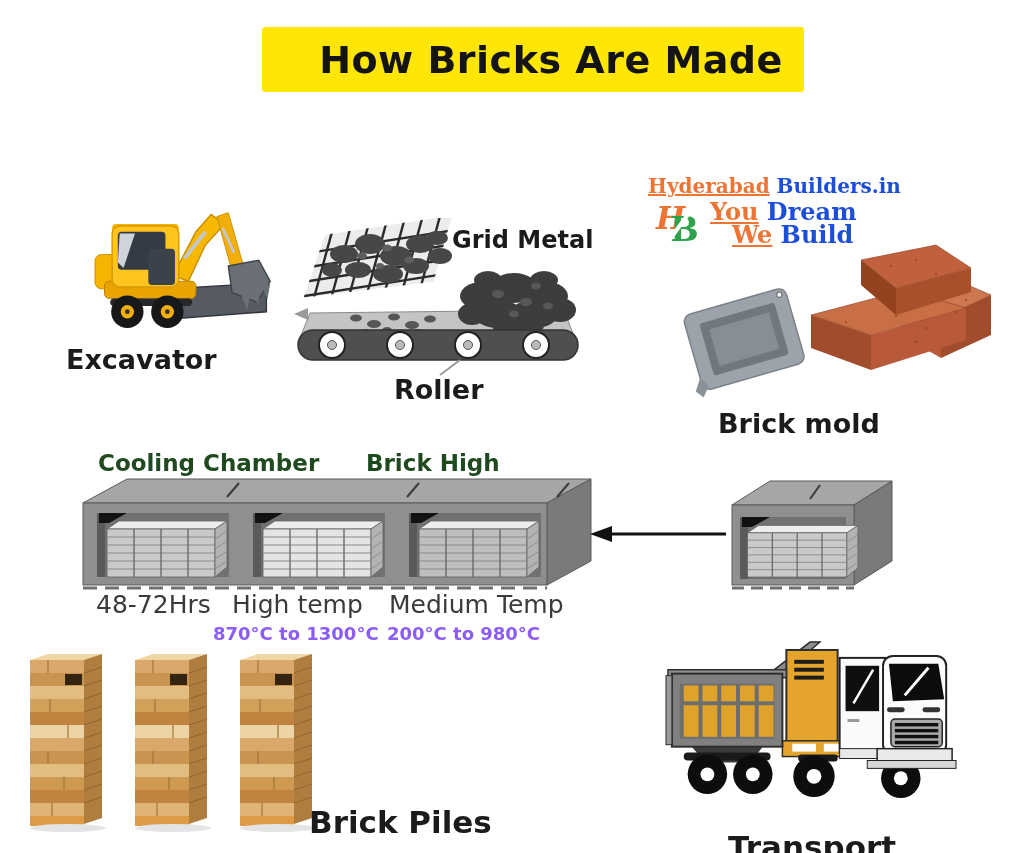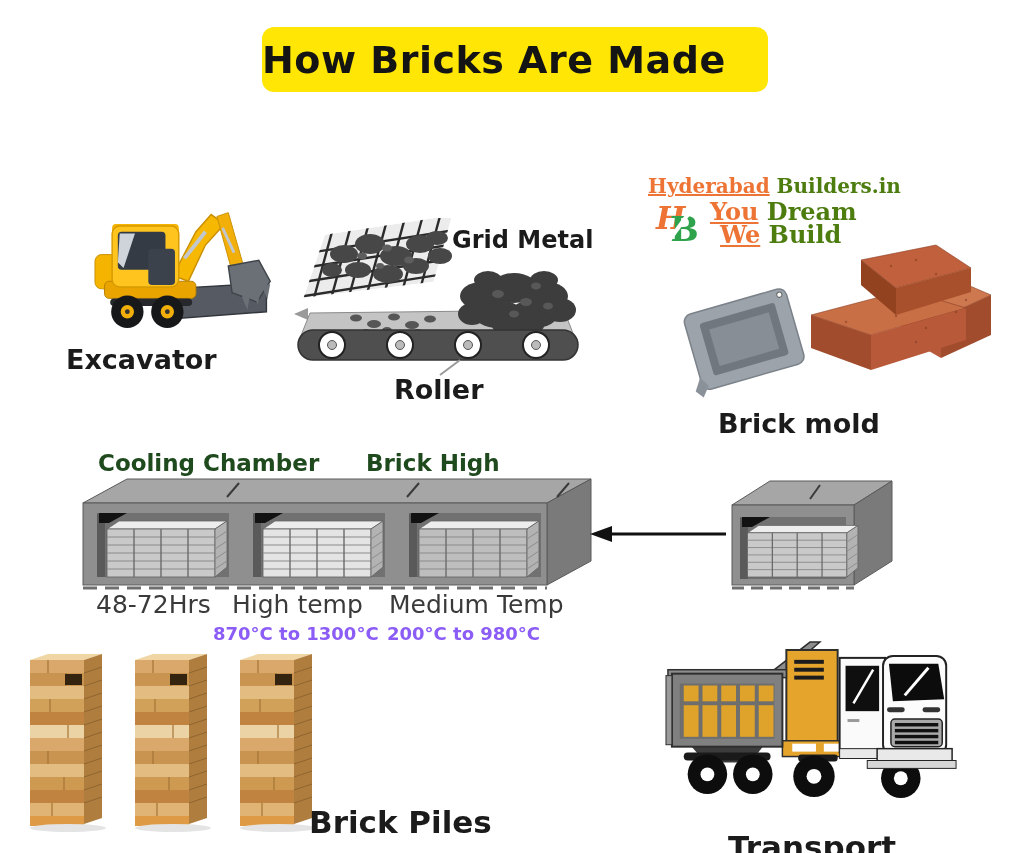--- a/index.html
+++ b/index.html
@@ -1,20 +1,20 @@
 <!DOCTYPE html>
 <html><head>
 <meta charset="utf-8">
 <style>
   html,body{margin:0;padding:0;background:#fff;}
   .canvas{position:relative;width:1024px;height:853px;background:#ffffff;overflow:hidden;
           font-family:"DejaVu Sans","Liberation Sans",sans-serif;}
   
   .title-banner{position:absolute;left:262px;top:27px;width:506px;height:65px;background:#FFE604;
-                border-radius:12px;display:flex;align-items:center;justify-content:flex-start;}
+                border-radius:3px;display:flex;align-items:center;justify-content:center;padding-left:36px;}
   .title-banner span{font-size:38px;font-weight:700;color:#141414;white-space:nowrap;letter-spacing:.5px;}
   
   .label{position:absolute;font-weight:700;color:#1b1b1b;white-space:nowrap;}
   .lbl-excavator{left:66px;top:344px;font-size:27px;}
   .lbl-gridmetal{left:452px;top:226px;font-size:24px;}
   .lbl-roller{left:394px;top:374px;font-size:27px;}
   .lbl-mold{left:718px;top:408px;font-size:27px;}
   .lbl-green{color:#1E4A1E;font-size:23px;}
   .lbl-cooling{left:98px;top:450px;}
   .lbl-klins{left:366px;top:450px;}
@@ -25,27 +25,27 @@
   .ki-high{left:232px;top:590px;}
   .ki-med{left:389px;top:590px;}
   .ktemp{position:absolute;font-size:18px;font-weight:700;color:#8b5cf6;white-space:nowrap;}
   .kt-high{left:213px;top:623px;}
   .kt-med{left:387px;top:623px;}
   
   .brand{position:absolute;left:648px;top:174px;width:250px;height:80px;
          font-family:"DejaVu Serif","Liberation Serif",serif;}
   .brand .line1{font-size:20px;font-weight:700;white-space:nowrap;}
   .brand .orange{color:#ED7435;text-decoration:underline;}
-  .brand .green{color:#4d7c0f;}
+  .brand .green{color:#1d4ed8;}
   .monogram{position:absolute;left:8px;top:24px;width:54px;height:54px;}
   .mono-h{position:absolute;left:0;top:2px;font-size:31px;font-weight:700;color:#ED7435;font-style:italic;}
   .mono-b{position:absolute;left:14px;top:11px;font-size:34px;font-weight:700;color:#2FA34C;}
   .mono-slash{position:absolute;left:23px;top:-3px;width:4px;height:58px;background:#fff;transform:rotate(36deg);}
   .taglines{position:absolute;left:62px;top:26px;font-size:24px;font-weight:700;line-height:23px;white-space:nowrap;}
-  .taglines div:nth-child(2){margin-left:10px;}
+  .taglines div:nth-child(2){margin-left:22px;}
   svg{position:absolute;display:block;}
   .defs-sprite{width:0;height:0;position:absolute;}
 </style>
 </head>
 <body>
 
 <div class="canvas">
 
   <svg class="defs-sprite" aria-hidden="true">
     <defs>

